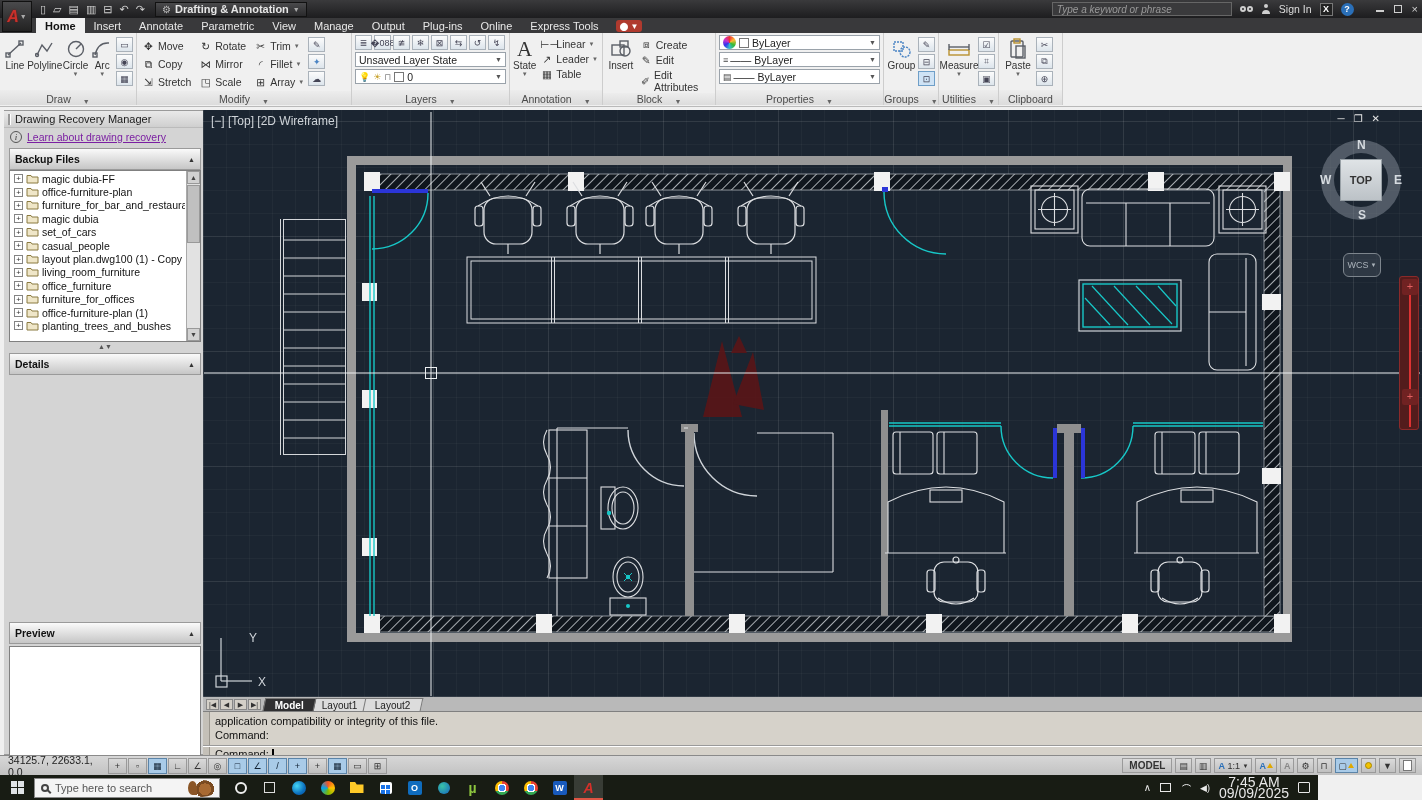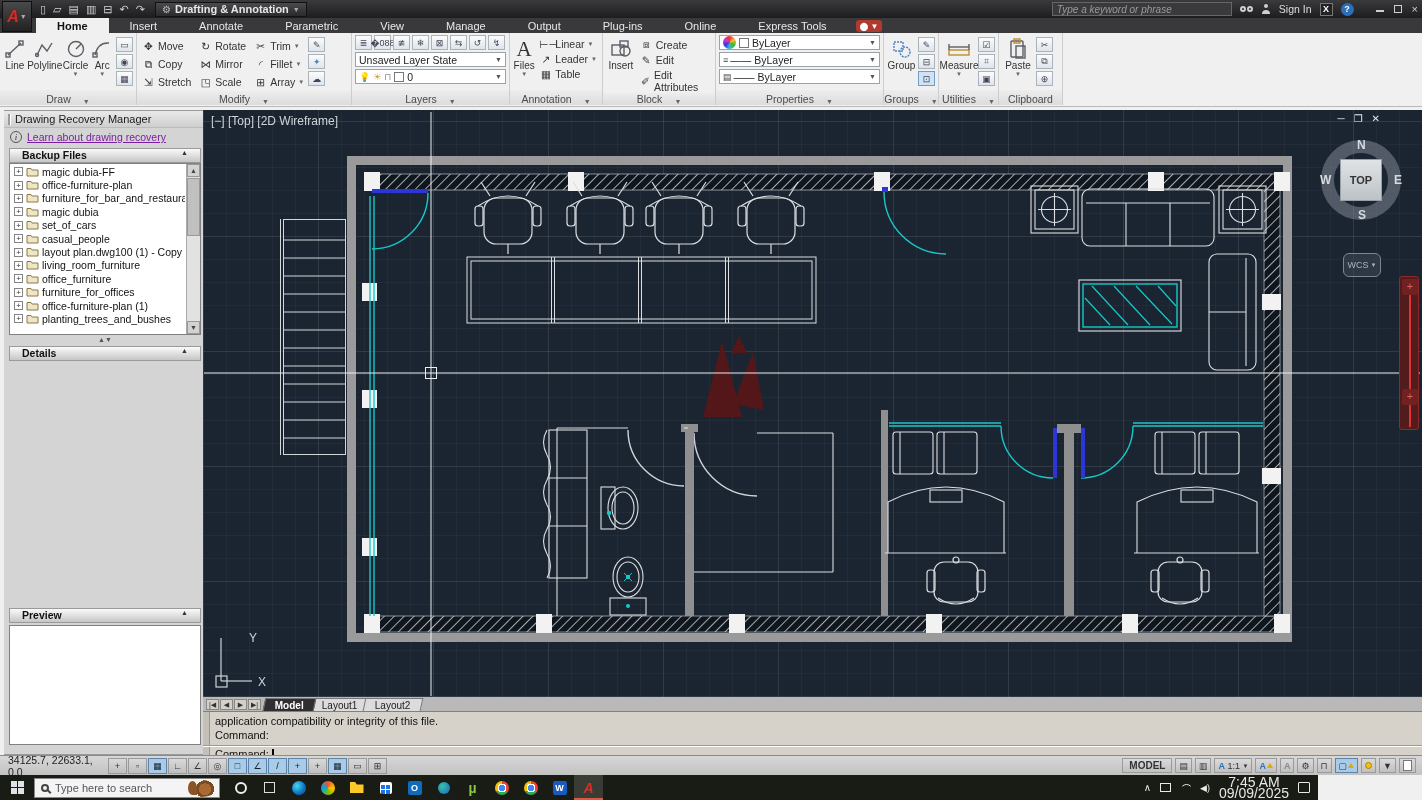--- a/index.html
+++ b/index.html
@@ -28,21 +28,21 @@
   .signin-lbl{color:#ddd;font-size:10.5px}
   .xchg{width:13px;height:13px;background:#222;border:1px solid #777;color:#fff;font-weight:bold;font-size:9px;display:flex;align-items:center;justify-content:center}
   .helpq{width:13px;height:13px;border-radius:50%;background:#2a6fb8;color:#fff;font-weight:bold;font-size:9px;display:flex;align-items:center;justify-content:center}
   .winbtns{display:flex;gap:10px;margin-left:14px;color:#cfcfcf}
   .wc-min{width:8px;height:2px;background:#cfcfcf;margin-top:8px}
   .wc-max{width:8px;height:8px;border:1px solid #cfcfcf;margin-top:3px}
   .wc-close{font-size:11px;line-height:14px}
 
   
   #tabrow{position:absolute;left:0;top:18px;width:1422px;height:15px;background:#39393b;display:flex;align-items:flex-end;padding-left:36px}
-  .rtab{color:#e8e8e8;font-size:11px;padding:1px 21px;height:15px;display:flex;align-items:center;cursor:default}
+  .rtab{color:#e8e8e8;font-size:11px;padding:1px 9px;height:15px;display:flex;align-items:center;cursor:default}
   .rtab.active{background:#f0f0f0;color:#111;font-weight:bold}
   .media-chip{margin-left:8px;background:#b03a2e;border-radius:3px;color:#fff;height:12px;display:flex;align-items:center;gap:2px;padding:0 4px;font-size:8px;margin-bottom:1px}
 
   
   #ribbon{position:absolute;left:0;top:33px;width:1422px;height:74px;background:#f0f0f0;border-bottom:1px solid #b9b9b9;display:flex}
   .panel{height:72px;border-right:1px solid #cdcdcd;display:flex;flex-direction:column}
   .panel-body{flex:1;display:flex;align-items:stretch;padding:2px 3px 0 3px;gap:2px}
   .panel-label{height:15px;display:flex;align-items:flex-end;justify-content:center;gap:12px;color:#4a4a4a;font-size:10.5px;background:linear-gradient(#ededed,#dcdcdc)}
   .panel-label .caret{font-size:7px;color:#666}
   .bigbtn{display:flex;flex-direction:column;align-items:center;justify-content:flex-start;width:32px;padding-top:2px;cursor:default}
@@ -66,21 +66,21 @@
   .lwicon{color:#444;font-size:9px;letter-spacing:-1px}
   .bulb{color:#c8a22c;font-size:9px}.sun{color:#c8a22c;font-size:9px}.lockg{color:#888;font-size:9px}
 
   
   #leftpanel{position:absolute;left:4px;top:110px;width:203px;height:645px;background:#d4d4d4;border:1px solid #9a9a9a;border-left:none}
   #lp-title{height:17px;display:flex;align-items:center;gap:4px;padding:0 4px;background:linear-gradient(#e9e9e9,#cfcfcf);border-bottom:1px solid #bbb;font-size:11px;color:#1a1a1a}
   #lp-title .grip{width:3px;height:11px;border-left:2px solid #9a9a9a;border-right:1px solid #fff}
   #lp-link{display:flex;align-items:center;gap:5px;padding:3px 6px}
   .info-i{width:12px;height:12px;border-radius:50%;border:1px solid #555;color:#333;font-size:9px;display:flex;align-items:center;justify-content:center;font-family:"Liberation Serif",serif;font-style:italic}
   #lp-link a{color:#7b1fa2;font-size:10.5px;text-decoration:underline}
-  .sec-hdr{margin:2px 5px 0 5px;height:15px;background:linear-gradient(#fafafa,#c6c6c6);border:1px solid #9a9a9a;display:flex;align-items:flex-start;justify-content:space-between;padding:0 12px;font-weight:bold;font-size:10.5px;color:#111}
+  .sec-hdr{margin:2px 5px 0 5px;height:22px;background:linear-gradient(#fafafa,#c6c6c6);border:1px solid #9a9a9a;display:flex;align-items:center;justify-content:space-between;padding:0 5px;font-weight:bold;font-size:10.5px;color:#111}
   .sec-hdr .tri{font-size:7px;color:#333}
   #filelist{position:relative;margin:0 5px;height:172px;background:#fff;border:1px solid #808080;overflow:hidden}
   .tree{position:absolute;left:0;top:1px;right:15px}
   .trow{display:flex;align-items:center;gap:3px;height:13.4px;padding-left:4px;white-space:nowrap;overflow:hidden}
   .plusbox{flex:0 0 auto;width:9px;height:9px;border:1px solid #848484;display:flex;align-items:center;justify-content:center;font-size:8px;line-height:7px;color:#333;background:#fff}
   .folder{flex:0 0 auto}
   .trow .lbl{font-size:10.5px;color:#111}
   .vsb{position:absolute;right:0;top:0;bottom:0;width:14px;background:#e2e2e2;border-left:1px solid #aaa;display:flex;flex-direction:column;justify-content:space-between;align-items:center}
   .vsb .btn{width:13px;height:13px;background:#d2d2d2;border:1px solid #999;font-size:7px;color:#444;display:flex;align-items:center;justify-content:center}
   .vsb .thumb{position:absolute;top:14px;left:0;width:13px;height:58px;background:#c0c0c0;border:1px solid #999}
@@ -381,21 +381,21 @@
       <div class="panel-label">
           <span>Layers</span>
           <span class="caret">▼</span>
         </div>
     </div>
 
     <div class="panel" style="width:93px">
       <div class="panel-body">
         <div class="bigbtn" style="width:26px">
             <span class="bi" style="font-size:21px;color:#333;font-family:'Liberation Serif',serif">A</span>
-            <span class="bl">Files</span>
+            <span class="bl">State</span>
             <span class="caret">▼</span>
           </div>
         <div style="display:flex;flex-direction:column;justify-content:flex-start;gap:3px;padding-top:3px">
           <div class="sbtn">
               <span class="si">⊢⊣</span>
               <span>Linear</span>
               <span class="caret" style="font-size:6px;color:#666">▼</span>
             </div>
           <div class="sbtn">
               <span class="si">↗</span>

